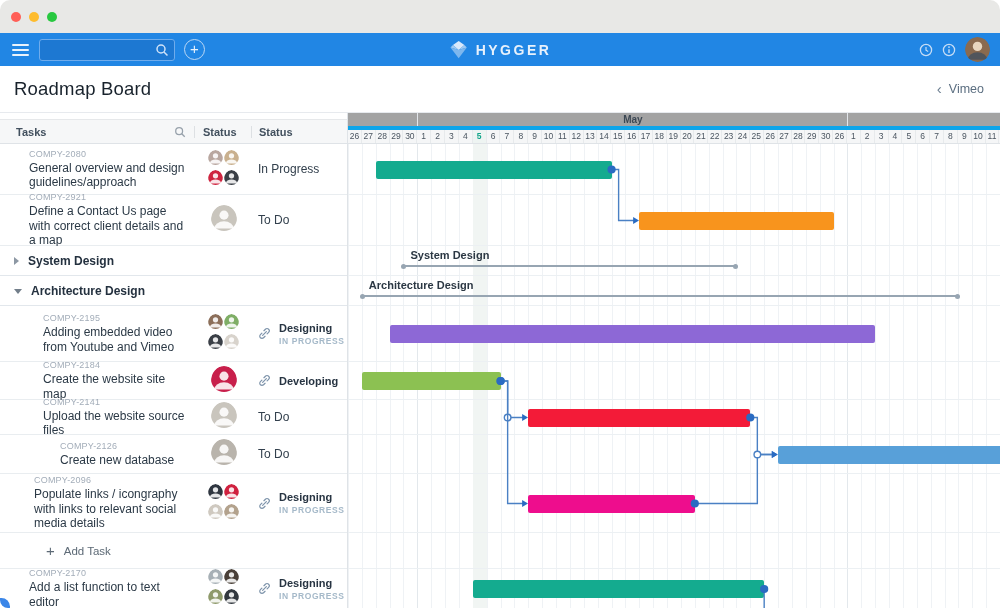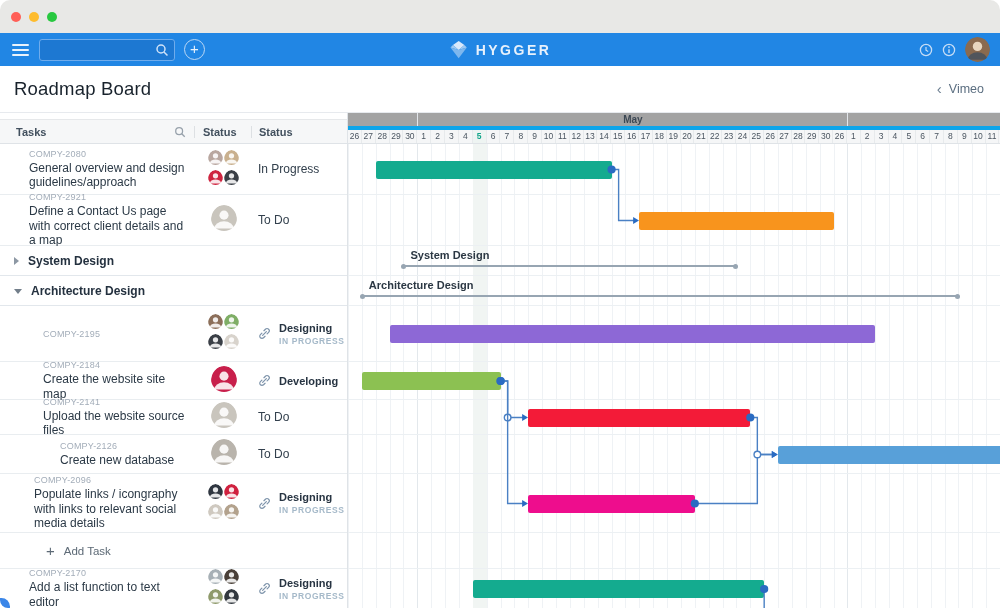--- a/index.html
+++ b/index.html
@@ -209,20 +209,21 @@
             <div class="tri right"></div>
             <span class="gtitle">System Design</span>
           </div>
           <div class="lrow group" style="display: flex; align-items: center; height: 30px;">
             <div class="tri down"></div>
             <span class="gtitle">Architecture Design</span>
           </div>
           <div class="lrow" style="height: 56px;">
             <div class="tcell" style="padding-left: 43px;">
               <div class="tid">COMPY-2195</div>
+              <div class="ttitle">Adding embedded video from Youtube and Vimeo</div>
             </div>
             <div class="mcell">
               <div class="avgrid">
                 <div class="av"><svg width="15" height="15" viewBox="0 0 32 32">
                     <circle cx="16" cy="16" r="16" fill="#8c6f5a"></circle>
                     <circle cx="16" cy="12.5" r="5.6" fill="rgba(255,255,255,.88)"></circle>
                     <path d="M4 29a12 9 0 0 1 24 0z" fill="rgba(255,255,255,.88)"></path>
                   </svg></div>
                 <div class="av"><svg width="15" height="15" viewBox="0 0 32 32">
                     <circle cx="16" cy="16" r="16" fill="#7fae66"></circle>

